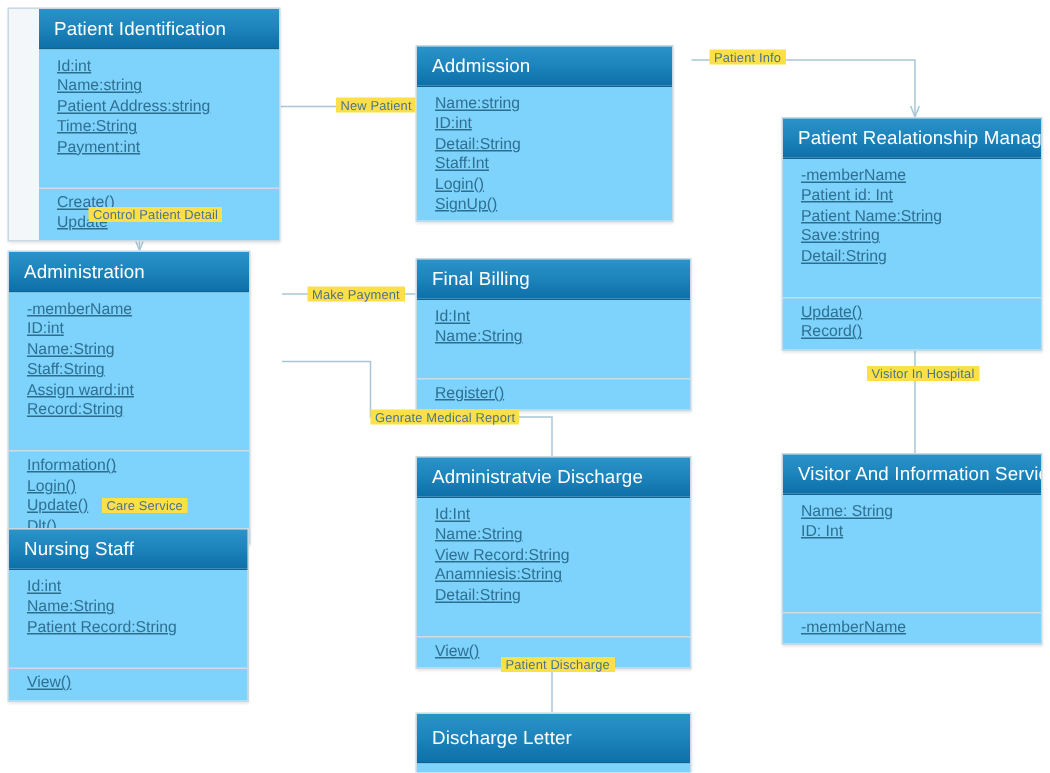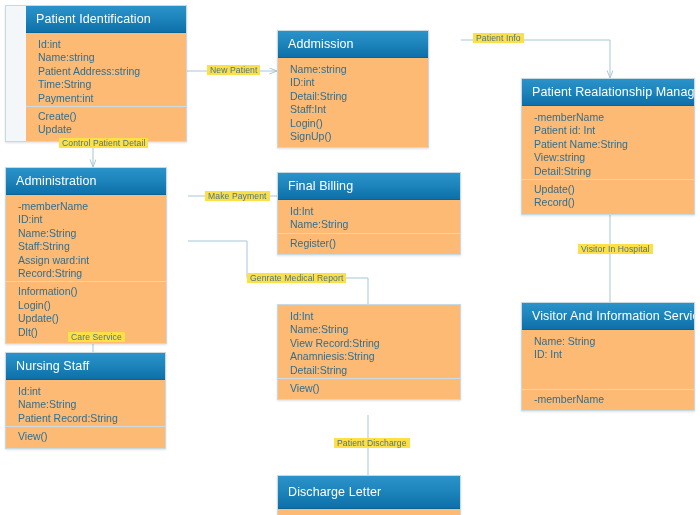--- a/index.html
+++ b/index.html
@@ -27,30 +27,31 @@
     font-size:12.5px;
     font-weight:normal;
     letter-spacing:0.1px;
     background:linear-gradient(to bottom,#2a93c9 0%,#1e85bd 45%,#0e70a8 100%);
     border-bottom:1px solid #0b6492;
     white-space:nowrap;
     overflow:hidden;
   }
   .uml-body{
     box-sizing:border-box;
-    background:#fdba74;
+    background:#7dd3fc;
     padding:5px 0 4px 0;
+    text-decoration:underline;
   }
   .uml-section{
     padding:0 0 0 12px;
   }
   .uml-section + .uml-section{
     border-top:1px solid #cddbe4;
     padding-top:3px;
-    margin-top:1px;
+    margin-top:20px;
   }
   .uml-row{
     font-size:10.5px;
     line-height:13.4px;
     color:#2f6f92;
     white-space:nowrap;
   }
   .uml-spacer{height:26px;}
 
   .edge-label{
@@ -105,42 +106,42 @@
         <div class="uml-row">Time:String</div>
         <div class="uml-row">Payment:int</div>
       </div>
       <div class="uml-section">
         <div class="uml-row">Create()</div>
         <div class="uml-row">Update</div>
       </div>
     </div>
   </div>
 
-  <div class="uml-class" style="left:277px;top:30px;width:152px;">
+  <div class="uml-class" style="left:277px;top:30px;width:172px;">
     <div class="uml-header">Addmission</div>
     <div class="uml-body">
       <div class="uml-section">
         <div class="uml-row">Name:string</div>
         <div class="uml-row">ID:int</div>
         <div class="uml-row">Detail:String</div>
         <div class="uml-row">Staff:Int</div>
         <div class="uml-row">Login()</div>
         <div class="uml-row">SignUp()</div>
       </div>
     </div>
   </div>
 
   <div class="uml-class" style="left:521px;top:78px;width:174px;">
     <div class="uml-header">Patient Realationship Managment</div>
     <div class="uml-body">
       <div class="uml-section">
         <div class="uml-row">-memberName</div>
         <div class="uml-row">Patient  id: Int</div>
         <div class="uml-row">Patient Name:String</div>
-        <div class="uml-row">View:string</div>
+        <div class="uml-row">Save:string</div>
         <div class="uml-row">Detail:String</div>
       </div>
       <div class="uml-section">
         <div class="uml-row">Update()</div>
         <div class="uml-row">Record()</div>
       </div>
     </div>
   </div>
 
   <div class="uml-class" style="left:5px;top:167px;width:162px;">
@@ -170,20 +171,21 @@
         <div class="uml-row">Id:Int</div>
         <div class="uml-row">Name:String</div>
       </div>
       <div class="uml-section">
         <div class="uml-row">Register()</div>
       </div>
     </div>
   </div>
 
   <div class="uml-class" style="left:277px;top:304px;width:184px;">
+    <div class="uml-header">Administratvie Discharge</div>
     <div class="uml-body">
       <div class="uml-section">
         <div class="uml-row">Id:Int</div>
         <div class="uml-row">Name:String</div>
         <div class="uml-row">View Record:String</div>
         <div class="uml-row">Anamniesis:String</div>
         <div class="uml-row">Detail:String</div>
       </div>
       <div class="uml-section">
         <div class="uml-row">View()</div>
@@ -217,21 +219,21 @@
         <div class="uml-row">View()</div>
       </div>
     </div>
   </div>
 
   <div class="uml-class" style="left:277px;top:475px;width:184px;">
     <div class="uml-header" style="height:33px;line-height:33px;font-size:12.5px;">Discharge Letter</div>
     <div class="uml-body" style="height:10px;padding:0;"></div>
   </div>
 
-  <div class="edge-label" style="left:207px;top:65px;">New Patient</div>
+  <div class="edge-label" style="left:224px;top:65px;">New Patient</div>
   <div class="edge-label" style="left:473px;top:33px;">Patient Info</div>
   <div class="edge-label" style="left:59px;top:138px;">Control Patient Detail</div>
   <div class="edge-label" style="left:205px;top:191px;">Make Payment</div>
   <div class="edge-label" style="left:247px;top:273px;">Genrate Medical Report</div>
   <div class="edge-label" style="left:68px;top:332px;">Care Service</div>
   <div class="edge-label" style="left:578px;top:244px;">Visitor In Hospital</div>
   <div class="edge-label" style="left:334px;top:438px;">Patient Discharge</div>
 
 </div>
 

